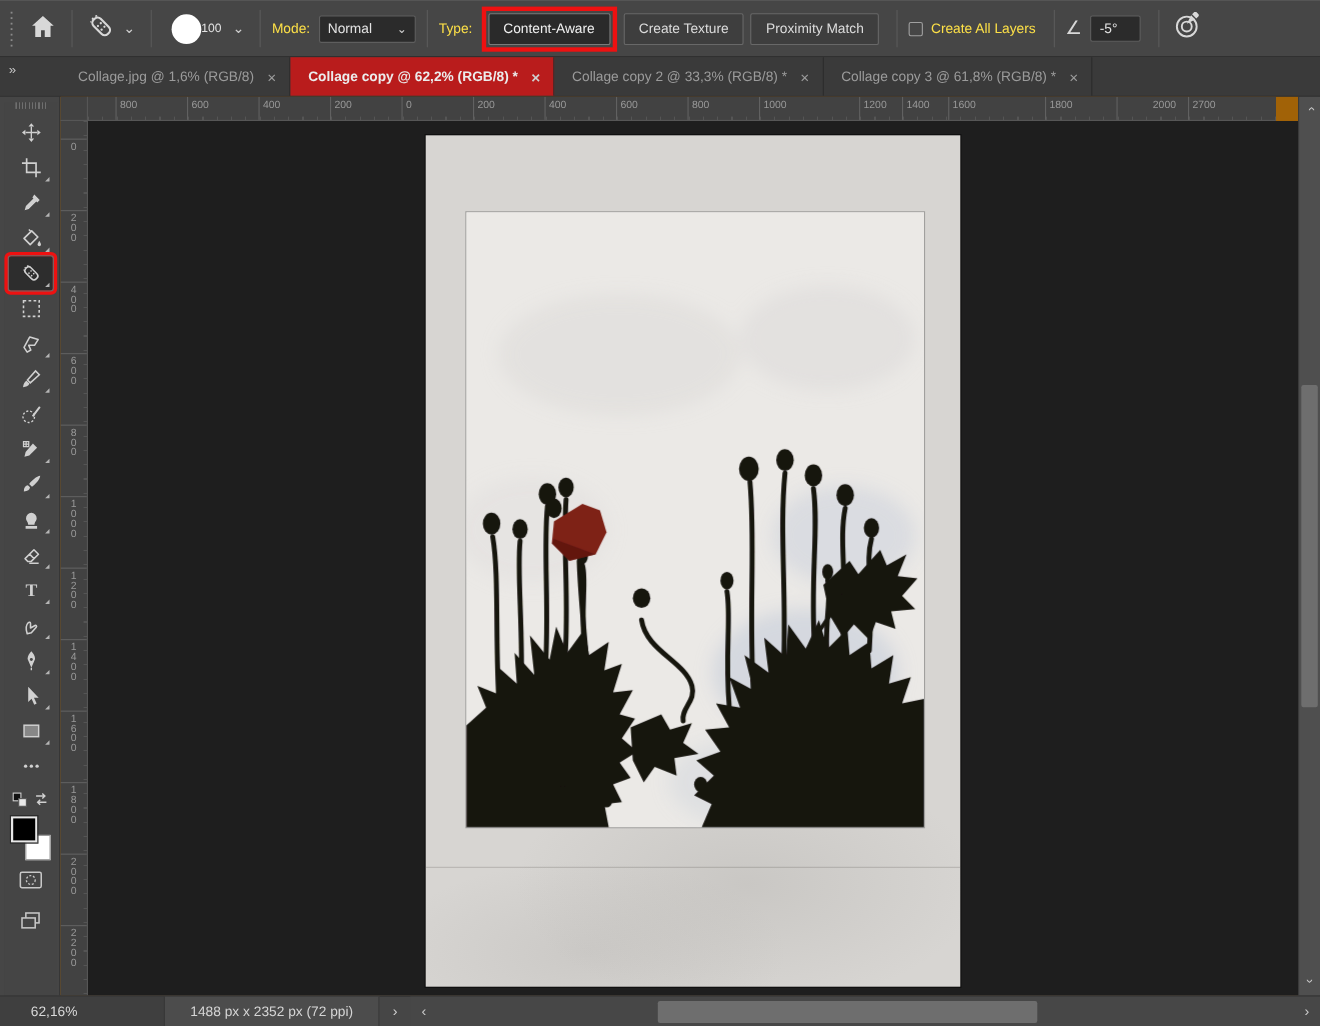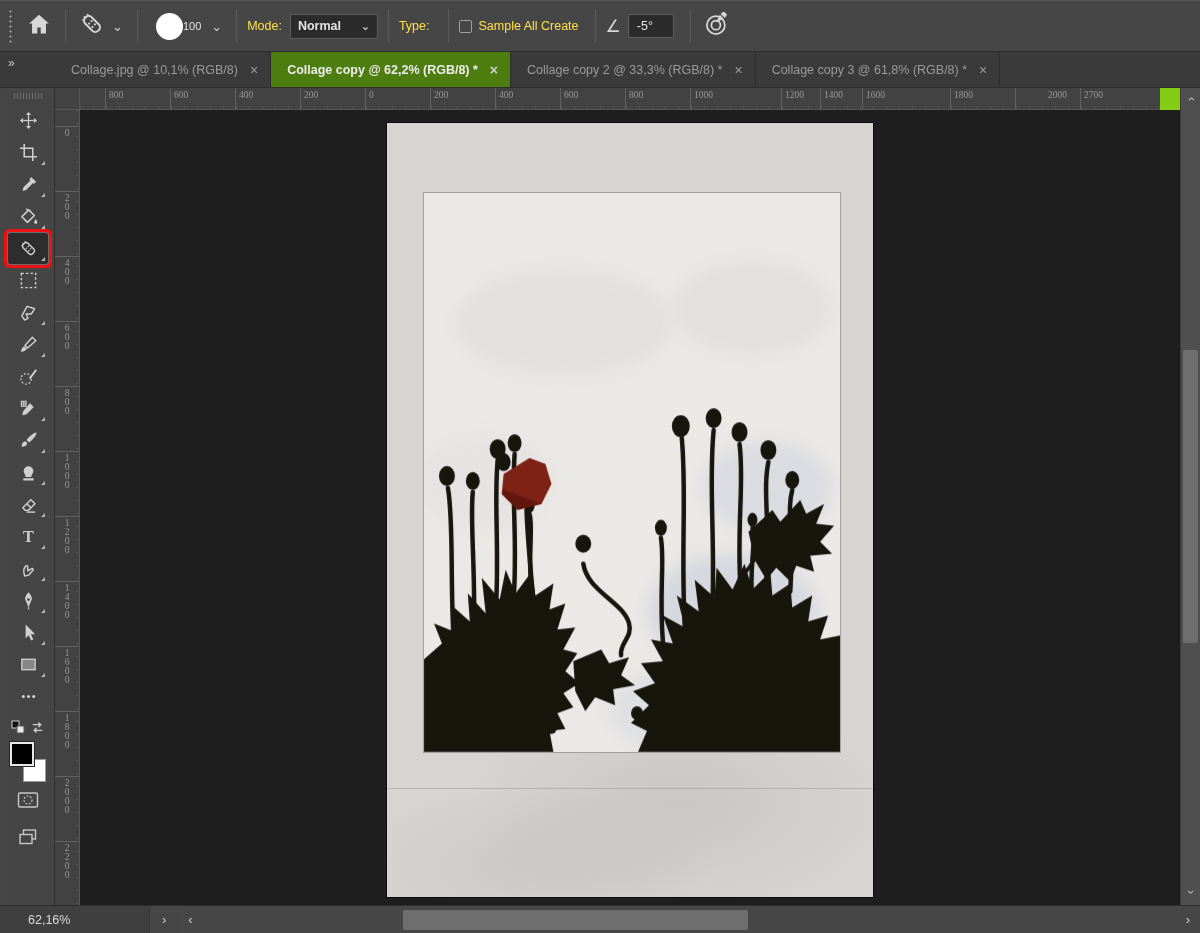--- a/index.html
+++ b/index.html
@@ -16,42 +16,42 @@
     background-image:radial-gradient(circle,#8a8a8a 1px,transparent 1.2px);
     background-size:5px 5px; }
   .sep { width:1px; height:34px; background:#5a5a5a; margin:0 10px; }
   .icon-btn { width:32px; height:32px; display:flex; align-items:center; justify-content:center; cursor:pointer; }
   .chev { font-size:13px; color:#cfcfcf; padding:0 4px; cursor:pointer; user-select:none; }
   .brush-preview { display:flex; flex-direction:row; align-items:center; margin-left:8px; }
   .brush-circle { width:27px; height:27px; border-radius:50%; background:#fff; }
   .brush-size { font-size:11px; color:#e2e2e2; margin-top:1px; line-height:11px; }
   .ob-label { font-size:12.5px; color:#fde047; margin-right:8px; }
   .dropdown { width:88px; height:25px; background:#2b2b2b; border:1px solid #5e5e5e; border-radius:2px;
-    display:flex; align-items:center; justify-content:space-between; padding:0 7px; cursor:pointer;font-weight:bold; }
+    display:flex; align-items:center; justify-content:space-between; padding:0 7px; cursor:pointer; }
   .dropdown .dd-val { font-size:12.5px; color:#e3e3e3; }
   .type-btn { height:29px; padding:0 13px; margin-right:6px; background:#3e3e3e; border:1px solid #686868;
     border-radius:2px; font-size:12.5px; color:#dcdcdc; display:flex; align-items:center; cursor:pointer; white-space:nowrap; }
   .type-btn.selected { background:#2a2a2a; border-color:#7a7a7a; color:#f0f0f0; }
   .red-wrap { border:4px solid var(--annot); padding:2px; display:inline-flex; margin-right:6px; }
   .red-wrap .type-btn { margin-right:0; }
   .checkbox { width:13px; height:13px; border:1px solid #a0a0a0; border-radius:2px; background:transparent;
     margin-right:7px; cursor:pointer; }
   .angle-glyph { font-size:17px; color:#d8d8d8; margin-right:7px; }
   .num-input { width:46px; height:24px; background:#2b2b2b; border:1px solid #5e5e5e; border-radius:2px;
     font-size:12.5px; color:#e3e3e3; display:flex; align-items:center; padding-left:8px; cursor:text; }
 
   
   .tab-bar { position:absolute; left:0; top:52px; width:1200px; height:36px; background:#3a3a3a;
     display:flex; align-items:stretch; border-bottom:1px solid #2e2e2e; }
   .tab-corner { width:55px; display:flex; align-items:flex-start; justify-content:flex-start;
     padding:4px 0 0 8px; background:#3a3a3a; }
   .dbl-chev { color:#c9c9c9; font-size:12px; letter-spacing:-1px; cursor:pointer; }
   .tab { display:flex; align-items:center; padding:0 12px 0 16px; font-size:12.5px; color:#9b9b9b;
     background:#3a3a3a; border-right:1px solid #2c2c2c; cursor:pointer; white-space:nowrap; }
-  .tab.active { background:#4d7c0f; color:#ececec; font-weight:bold;align-items:center; }
+  .tab.active { background:#b91c1c; color:#ececec; font-weight:bold;align-items:center; }
   .tab .close { margin-left:12px; font-size:14px; color:#9b9b9b; cursor:pointer; }
   .tab.active .close { color:#cfcfcf; }
 
   
   .main { position:absolute; left:0; top:88px; width:1200px; height:817px; display:flex; }
 
   
   .tools-panel { width:55px; background:#464646; border-right:1px solid #2e2e2e; position:relative;
     padding:2px 0 0 4px; }
   .tools-inner { width:48px; height:100%; background:#454545; }
@@ -64,21 +64,21 @@
     border-bottom:4px solid #b5b5b5; }
   .tool.selected { background:#2d2d2d; outline:1px solid #6b6b6b; }
   .tool.annotated { box-shadow:0 0 0 4px var(--annot); }
   .bottom-widgets { margin-top:6px; }
   .mini-swap { width:40px; height:22px; margin:0 auto; display:flex; align-items:center; justify-content:center; gap:5px; cursor:pointer; }
   .swatches { position:relative; width:40px; height:40px; margin:2px auto; cursor:pointer; }
   .sw-bg { position:absolute; right:2px; bottom:0; width:23px; height:23px; background:var(--bgcol); border:1px solid #9a9a9a; }
   .sw-fg { position:absolute; left:2px; top:0; width:24px; height:24px; background:var(--fgcol); border:2px solid #e8e8e8; outline:1px solid #2a2a2a; }
 
   
-  .workspace { width:1125px; position:relative; background:#84cc16;font-family:Liberation Serif, serif; }
+  .workspace { width:1125px; position:relative; background:#a16207; }
   .ruler-corner { position:absolute; left:0; top:0; width:25px; height:22px; background:#424242;
     border-right:1px solid #565656; border-bottom:1px solid #565656; }
   .ruler-h { position:absolute; left:25px; top:0; width:1080px; height:22px; background:#424242;
     border-bottom:1px solid #565656; overflow:hidden;
     background-image:repeating-linear-gradient(to right,#555 0 1px,transparent 1px 13px);
     background-size:100% 4px; background-position:0 18px; background-repeat:no-repeat; }
   .rh-label { position:absolute; top:0; height:100%; border-left:1px solid #616161; padding-left:3px;
     font-size:9.5px; color:#989898; line-height:15px; }
   .ruler-v { position:absolute; left:0; top:22px; width:25px; height:795px; background:#424242;
     border-right:1px solid #565656; overflow:hidden;
@@ -158,43 +158,50 @@
     </div>
     <span class="chev" style="margin-left:6px">⌄</span>
     <div class="sep"></div>
     <span class="ob-label">Mode:</span>
     <div class="dropdown">
       <span class="dd-val">Normal</span>
       <span style="font-size:11px;color:#cfcfcf">⌄</span>
     </div>
     <div class="sep"></div>
     <span class="ob-label">Type:</span>
+    <span id="type-buttons" style="display:inline-flex;align-items:center">
+        <span class="red-wrap">
+          <div class="type-btn selected">Content-Aware</div>
+        </span>
+        <div class="type-btn">Create Texture</div>
+        <div class="type-btn">Proximity Match</div>
+      </span>
     <div class="sep"></div>
     <div class="checkbox"></div>
-    <span class="ob-label" style="margin-right:0">Sample All Create</span>
+    <span class="ob-label" style="margin-right:0">Create All Layers</span>
     <div class="sep" style="margin-left:16px"></div>
     <span class="angle-glyph">∠</span>
     <div class="num-input">-5°</div>
     <div class="sep" style="margin-left:16px"></div>
     <div class="icon-btn">
       <span><svg width="25" height="25" viewBox="0 0 20 20">
             <circle cx="9.5" cy="10.5" r="7.2" fill="none" stroke="#d8d8d8" stroke-width="1.4"></circle>
             <circle cx="9.5" cy="10.5" r="3.6" fill="none" stroke="#d8d8d8" stroke-width="1.4"></circle>
             <path fill="#d8d8d8" d="M13.2 3.4l3.4 3.4 1.6-1.6c.6-.6.6-1.4 0-2l-1.4-1.4c-.6-.6-1.4-.6-2 0zM12.4 4.2L9 11l6.8-3.4z" transform="translate(1.5 -1.5) scale(.9)"></path>
           </svg></span>
     </div>
   </div>
 
   <div class="tab-bar">
     <div class="tab-corner">
       <span class="dbl-chev">»</span>
     </div>
     <div id="tabs" style="display:flex">
         <div class="tab">
-          <span>Collage.jpg @ 10,1% (RGB/8)</span>
+          <span>Collage.jpg @ 1,6% (RGB/8)</span>
           <span class="close">×</span>
         </div>
         <div class="tab active">
           <span>Collage copy @ 62,2% (RGB/8) *</span>
           <span class="close">×</span>
         </div>
         <div class="tab">
           <span>Collage copy 2 @ 33,3% (RGB/8) *</span>
           <span class="close">×</span>
         </div>
@@ -571,20 +578,21 @@
         </div>
       <div class="vthumb"></div>
       <div class="arrow down">
           <span class="rot-down">›</span>
         </div>
     </div>
   </div>
 
   <div class="status-bar">
     <div class="zoom-field">62,16%</div>
+    <div class="doc-info">1488 px x 2352 px (72 ppi)</div>
     <span class="sb-chev">›</span>
     <div class="hscroll">
       <div class="hs-arrow left">‹</div>
       <div class="hthumb"></div>
       <div class="hs-arrow right">›</div>
     </div>
   </div>
 </div>
 
 </body></html>

